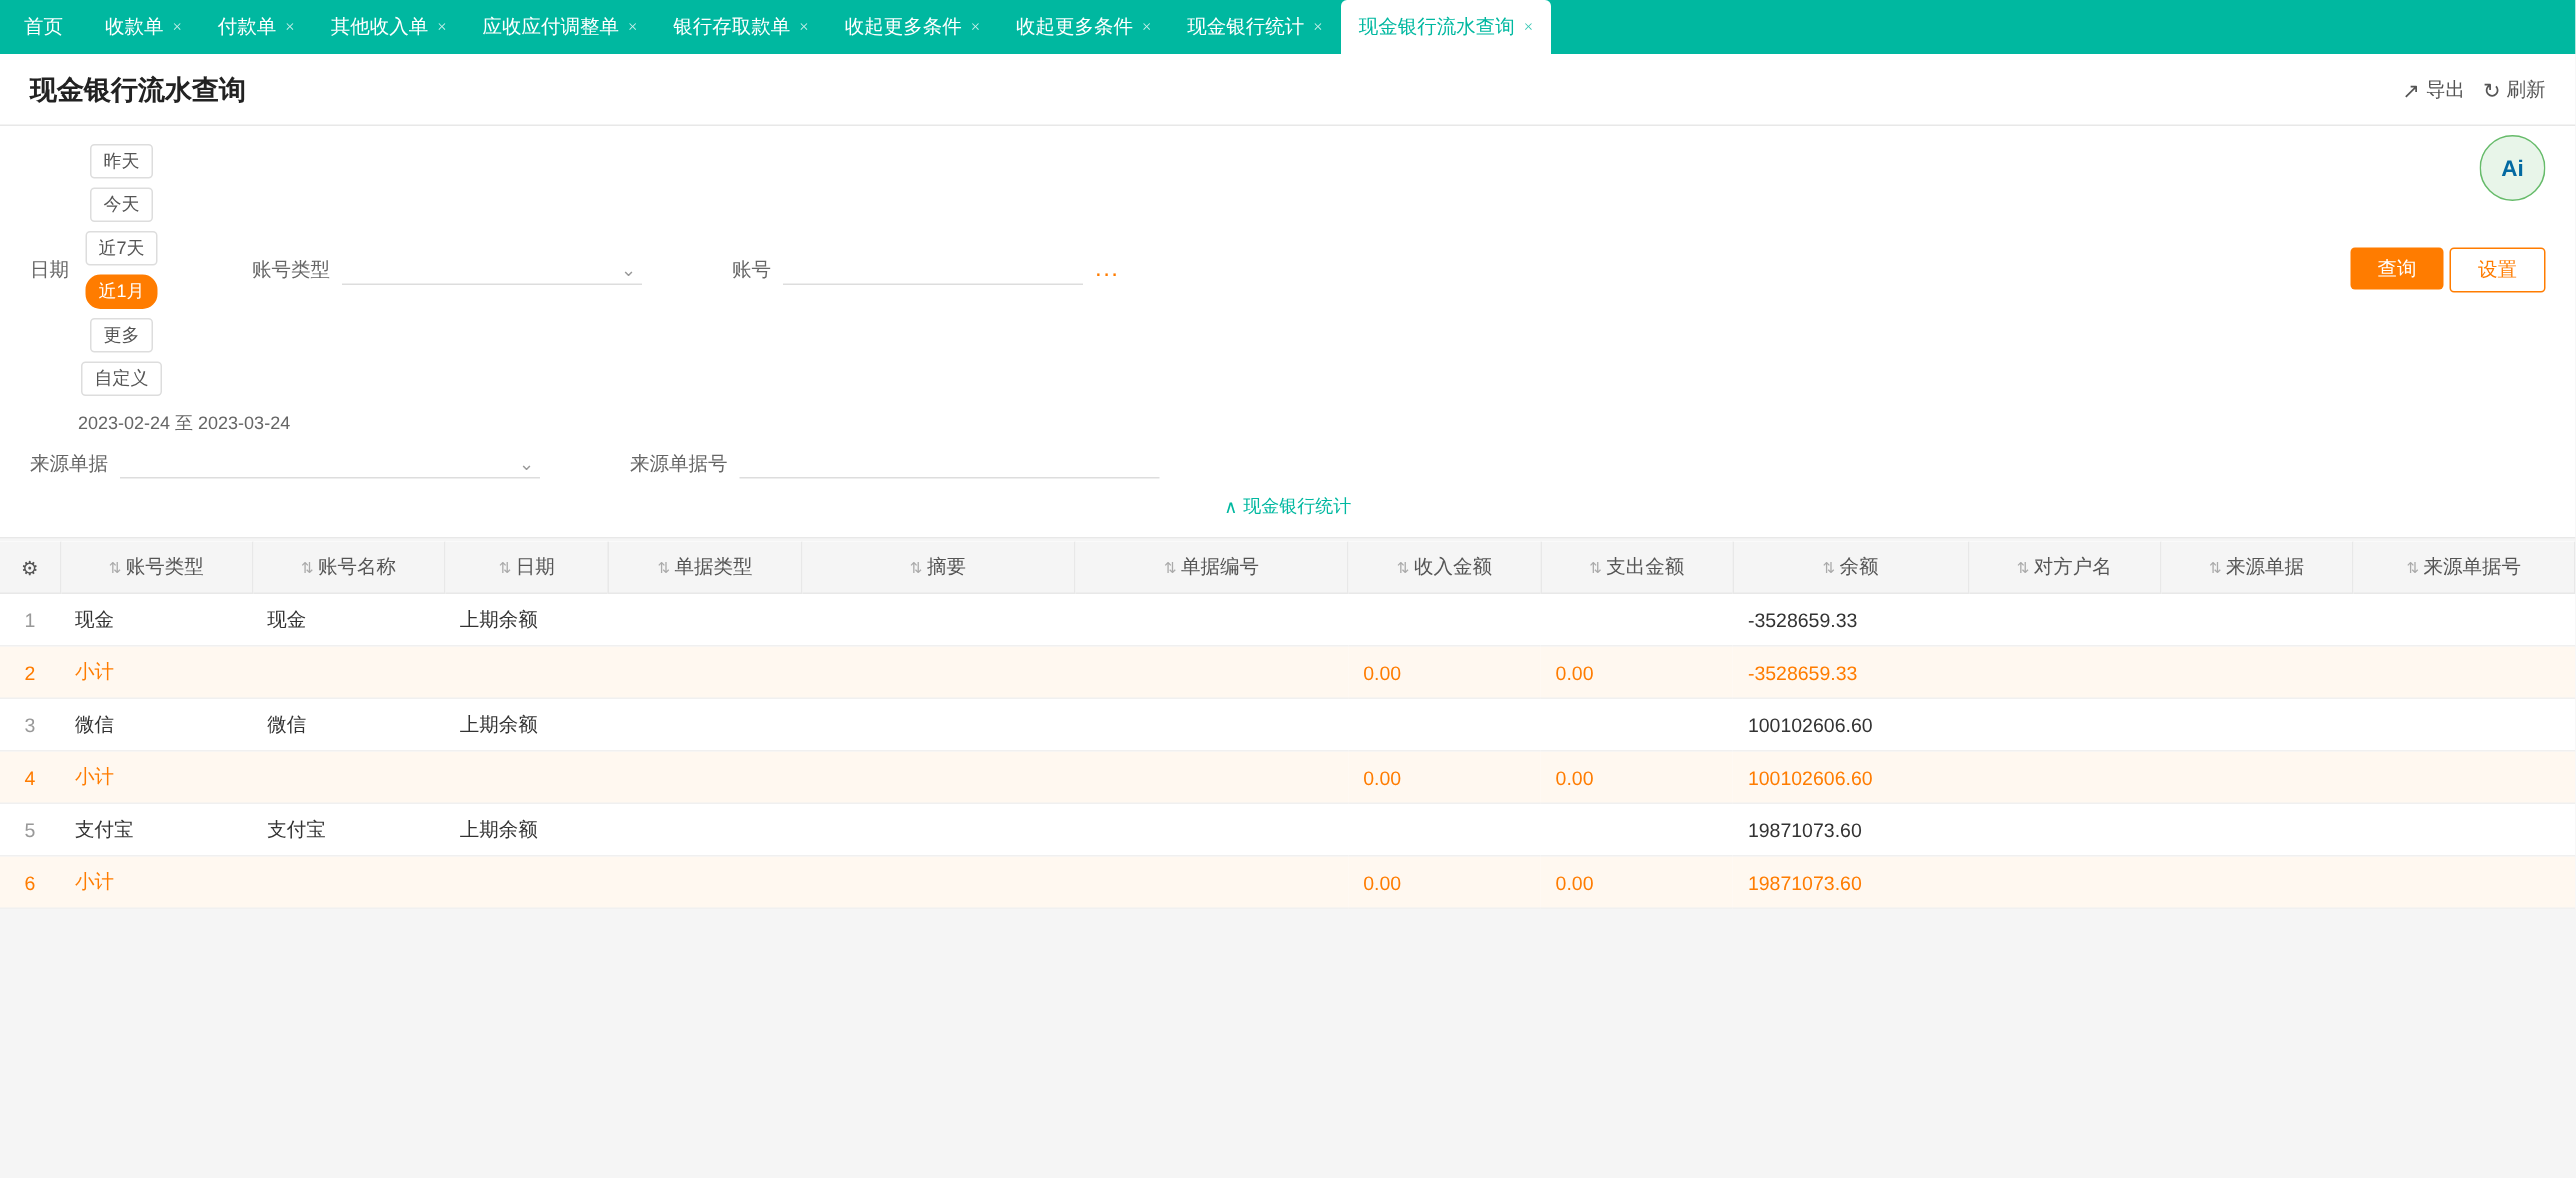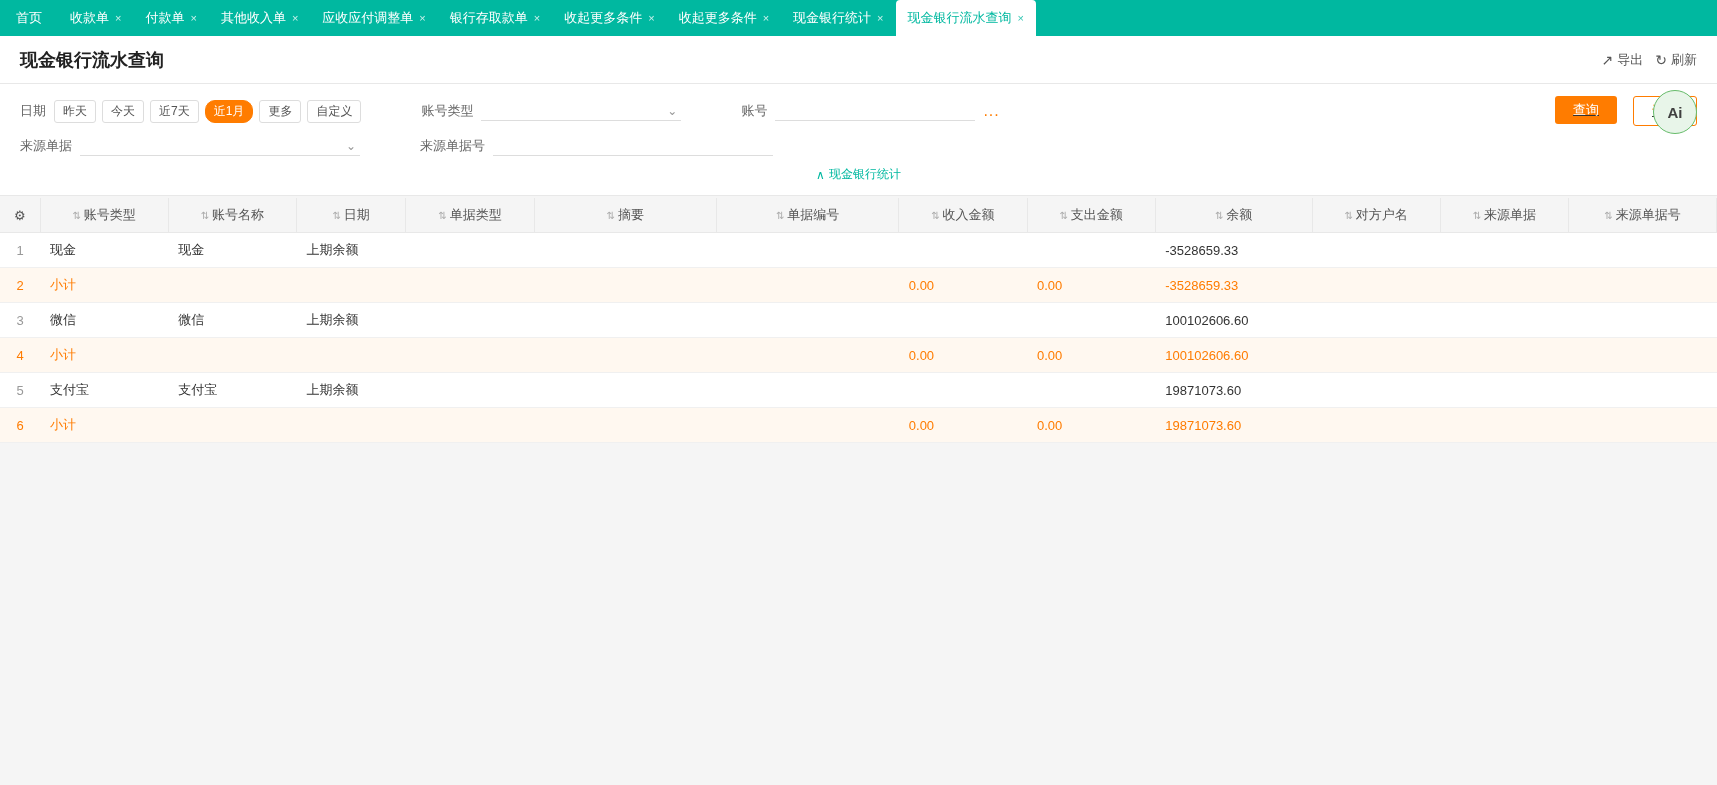--- a/index.html
+++ b/index.html
@@ -6,20 +6,21 @@
     body { font-family: 'Microsoft YaHei', Arial, sans-serif; font-size: 13px; background: #f5f5f5; color: #333; }
 
     
     .top-nav {
       background: #00b8a0;
       display: flex;
       align-items: center;
       height: 36px;
       padding: 0 0;
       overflow: hidden;
+      font-family: Liberation Serif, serif;
     }
     .nav-home {
       color: #fff;
       padding: 0 16px;
       height: 100%;
       display: flex;
       align-items: center;
       font-size: 13px;
       cursor: pointer;
       white-space: nowrap;
@@ -102,20 +103,21 @@
     }
     .filter-label {
       color: #666;
       font-size: 13px;
       white-space: nowrap;
     }
     .date-options {
       display: flex;
       align-items: center;
       gap: 6px;
+      flex-direction: column;
     }
     .date-btn {
       padding: 2px 8px;
       border: 1px solid #ddd;
       border-radius: 3px;
       cursor: pointer;
       font-size: 12px;
       color: #555;
       background: #fff;
     }
@@ -273,21 +275,21 @@
       background: #e8f5e9;
       border: 1px solid #66bb6a;
       border-radius: 50%;
       width: 44px;
       height: 44px;
       display: flex;
       align-items: center;
       justify-content: center;
       font-size: 15px;
       font-weight: bold;
-      color: #404040;
+      color: #0369a1;
       cursor: pointer;
       z-index: 100;
     }
   </style>
 </head>
 <body>
 
 <nav class="top-nav">
   <div class="nav-home">首页</div>
   <div class="nav-tab">
@@ -368,26 +370,29 @@
         </select>
       </div>
     </div>
 
     <div class="filter-group" style="margin-left: 40px; align-items: center;">
       <span class="filter-label">账号</span>
       <input class="account-no-input" type="text" style="">
       <span class="dots-btn">...</span>
     </div>
 
-    <div style="margin-left: auto; display: flex; gap: 16px; align-items: flex-start; text-decoration: underline;">
+    <div style="margin-left: auto; display: flex; gap: 4px; align-items: flex-start;">
       <button class="query-btn">查询</button>
       <button class="settings-btn">设置</button>
     </div>
   </div>
 
+  <div style="margin-left: 30px; margin-bottom: 8px;">
+    <span class="date-range-text">2023-02-24 至 2023-03-24</span>
+  </div>
 
   <div class="filter-row">
     <div class="filter-group">
       <span class="filter-label">来源单据</span>
       <div class="select-wrapper">
         <select class="filter-select" style="min-width: 280px;">
           <option value=""></option>
         </select>
       </div>
     </div>

